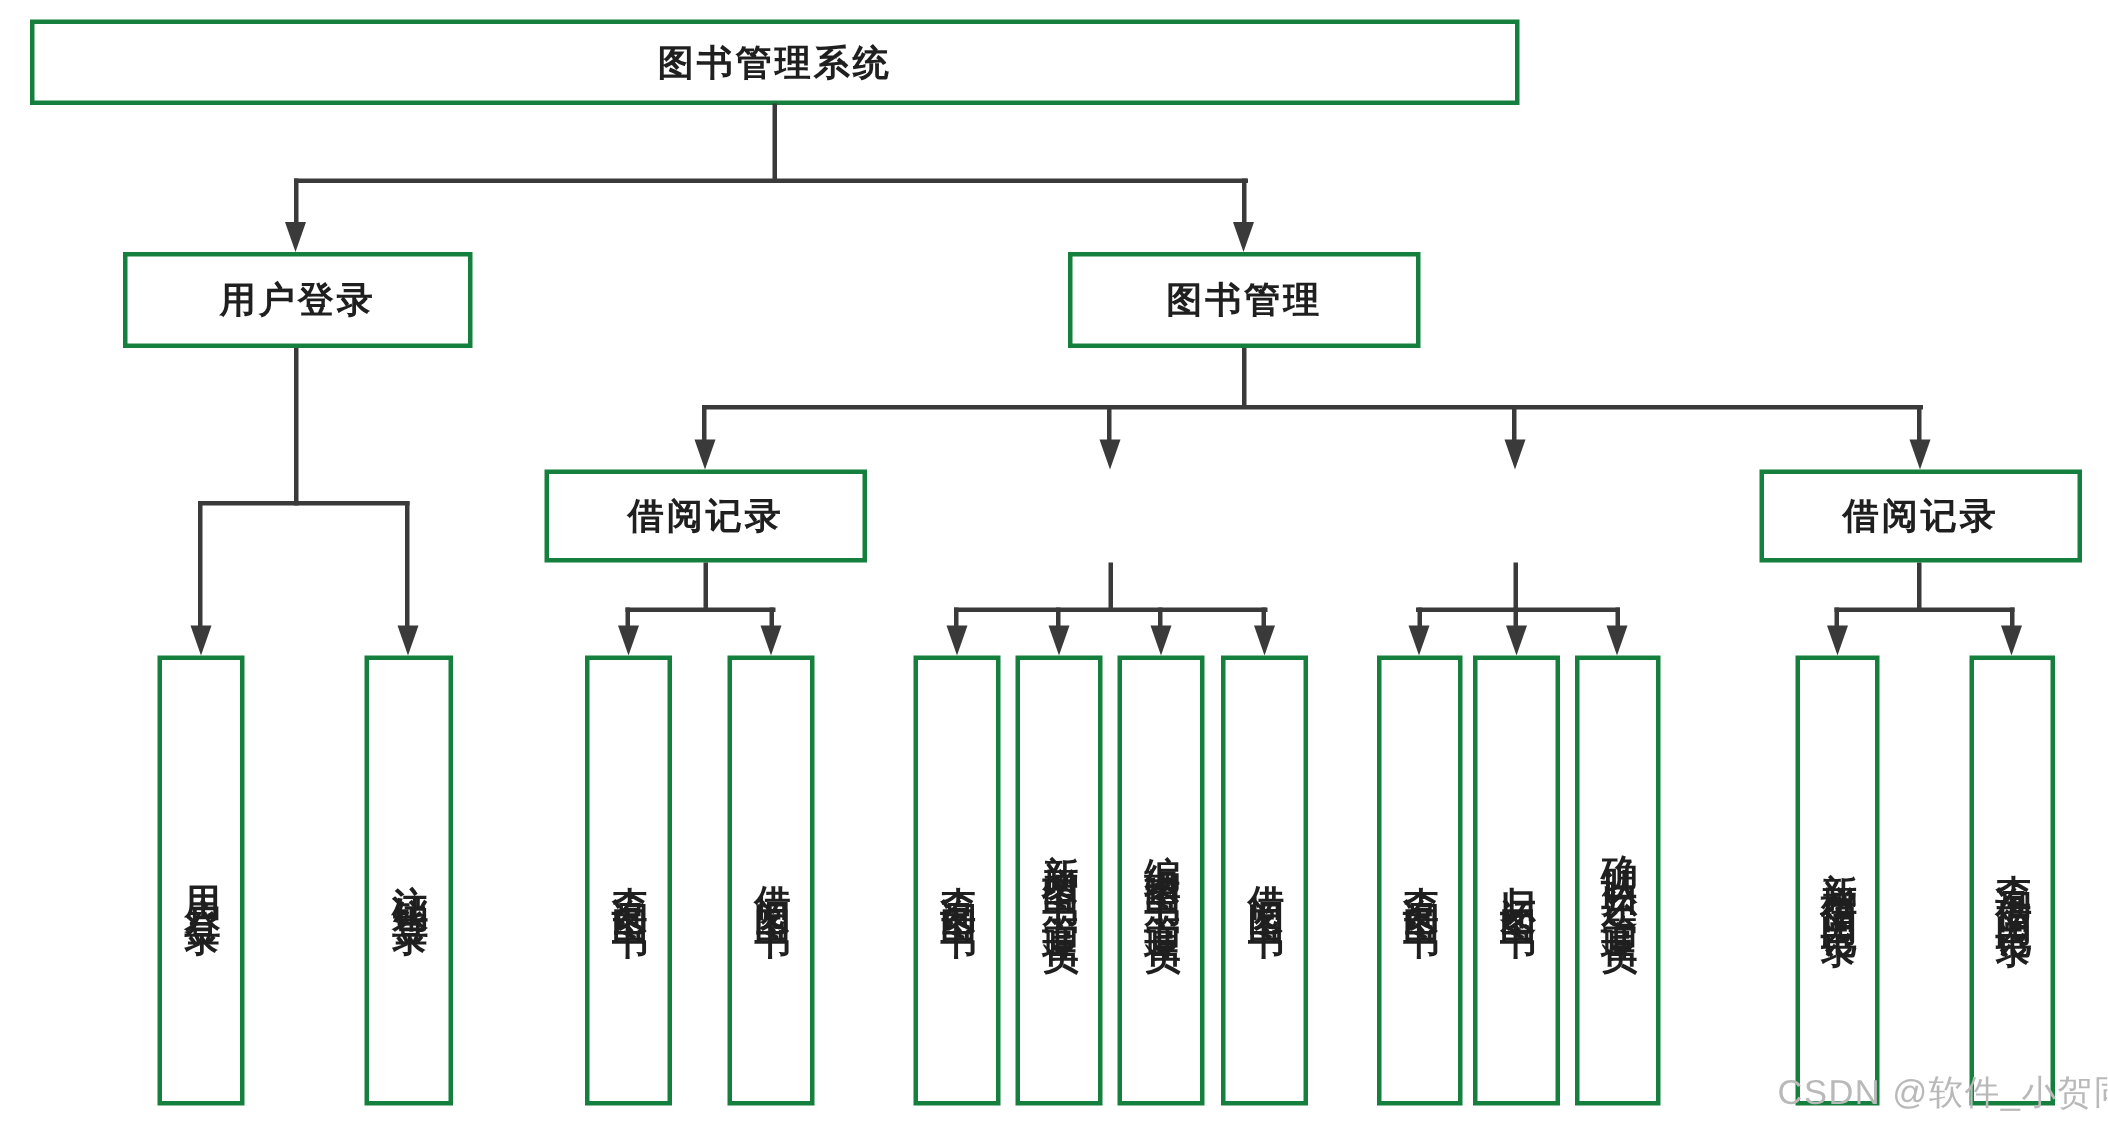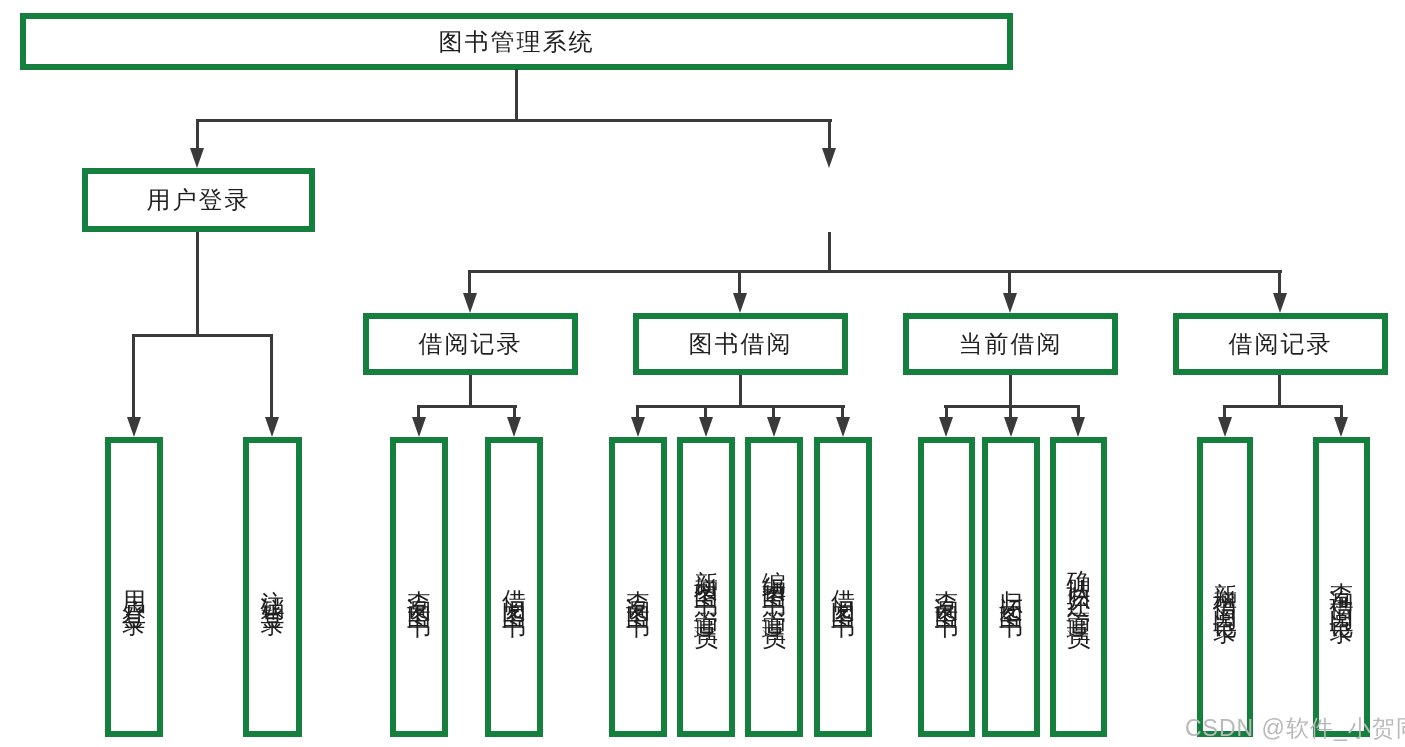--- a/index.html
+++ b/index.html
@@ -7,25 +7,26 @@
     position:relative;
     width:1405px; height:747px;
     background:#ffffff;
     font-family:"Liberation Sans", sans-serif;
     color:#1f1f1f;
     overflow:hidden;
   }
   .box {
     position:absolute;
     box-sizing:border-box;
-    border:6px solid #15803d;
+    border:3px solid #15803d;
     background:#ffffff;
     display:flex;
     align-items:center;
     justify-content:center;
+    font-weight:bold;
   }
   .hlabel { font-size:24px; letter-spacing:2px; white-space:nowrap; }
   .leaf span {
     writing-mode:vertical-rl;
     text-orientation:mixed;
     font-size:24px;
     line-height:1;
     letter-spacing:8px;
     white-space:nowrap;
   }
@@ -48,26 +49,25 @@
 </style>
 </head>
 <body>
 
 <div class="canvas">
 
   <div class="box hlabel" style="left:20px;top:13px;width:993px;height:57px">图书管理系统</div>
 
   <div class="box hlabel" style="left:82px;top:168px;width:233px;height:64px">用户登录</div>
 
+  <div class="box hlabel" style="left:712px;top:168px;width:235px;height:64px">图书管理</div>
 
   <div class="box hlabel" style="left:363px;top:313px;width:215px;height:62px">借阅记录</div>
 
-  <div class="box hlabel" style="left:633px;top:313px;width:215px;height:62px">图书借阅</div>
 
-  <div class="box hlabel" style="left:903px;top:313px;width:215px;height:62px">当前借阅</div>
 
   <div class="box hlabel" style="left:1173px;top:313px;width:215px;height:62px">借阅记录</div>
 
   <div class="box leaf" style="left:105px;top:437px;width:58px;height:300px">
     <span>用户登录</span>
   </div>
   <div class="box leaf" style="left:243px;top:437px;width:59px;height:300px">
     <span>注销登录</span>
   </div>
 

